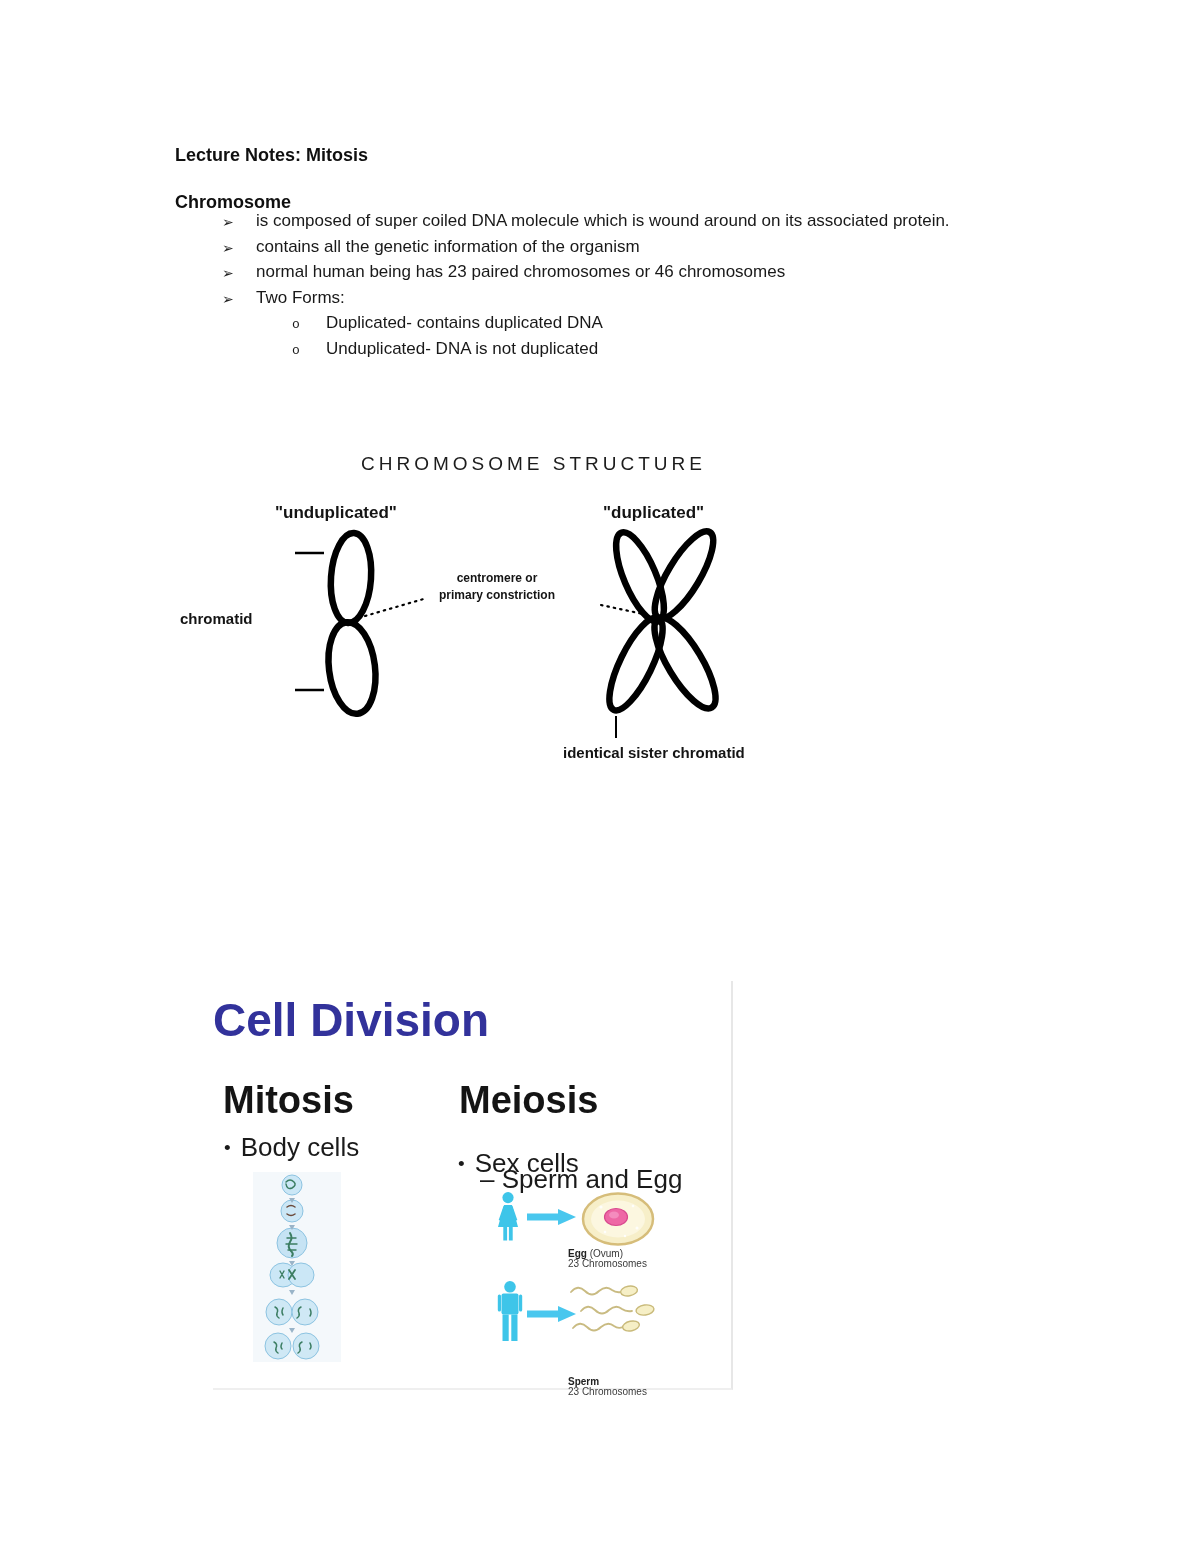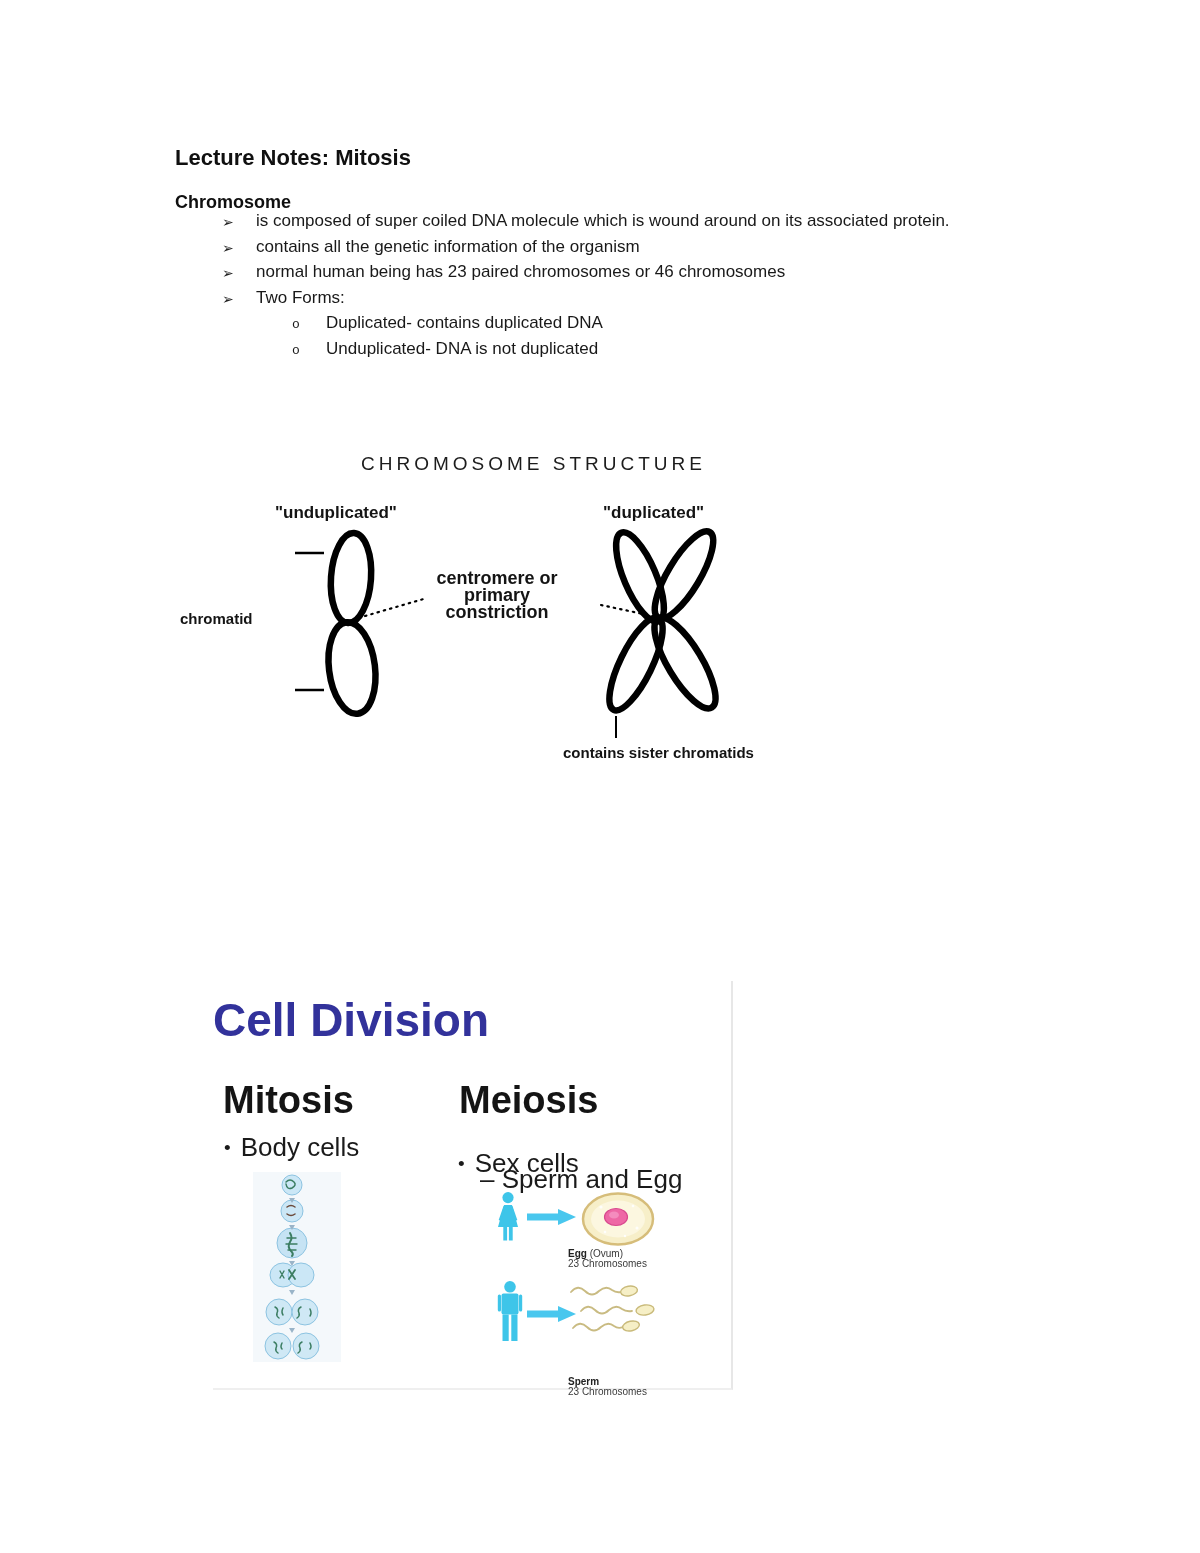--- a/index.html
+++ b/index.html
@@ -1,38 +1,38 @@
 <!DOCTYPE html>
 <html><head>
 <meta charset="utf-8">
 <style>
   html,body{margin:0;padding:0;}
   body{width:1200px;height:1553px;background:#ffffff;font-family:"Liberation Sans","DejaVu Sans",sans-serif;color:#111;}
   .page{position:relative;width:1200px;height:1553px;overflow:hidden;background:#fff;}
 
   
-  .doc-title{position:absolute;left:175px;top:145px;font-size:22px;font-weight:bold;color:#101010;}
+  .doc-title{position:absolute;left:175px;top:145px;font-size:18px;font-weight:bold;color:#101010;}
   .doc-heading{position:absolute;left:175px;top:192px;font-size:18px;font-weight:bold;color:#101010;}
   .bullets{position:absolute;left:222px;top:209px;width:805px;font-size:17px;line-height:23.5px;color:#191919;}
   .bullet-row{display:flex;}
   .bullet-row .marker{flex:none;width:34px;font-size:14px;padding-top:2px;color:#222;}
   .bullet-row .btext{width:767px;text-align:justify;}
   .sub-row{display:flex;margin-left:70px;}
   .sub-row .marker{flex:none;width:34px;font-family:"Liberation Mono","DejaVu Sans Mono",monospace;font-size:13px;padding-top:2px;}
   .para{position:absolute;left:175px;top:791px;width:848px;font-size:17px;line-height:23.5px;text-align:justify;color:#191919;}
   .para b{color:#101010;}
 
   
   .diagram{position:absolute;left:175px;top:448px;width:660px;height:322px;}
   .diagram svg.shapes{position:absolute;left:0;top:0;}
   .dg-title{position:absolute;left:186px;top:5px;font-size:19px;letter-spacing:4px;color:#1c1c1c;}
   .dg-undup{position:absolute;left:100px;top:55px;font-size:17px;font-weight:bold;color:#141414;}
   .dg-dup{position:absolute;left:428px;top:55px;font-size:17px;font-weight:bold;color:#141414;}
   .dg-chromatid{position:absolute;left:5px;top:162px;font-size:15px;font-weight:bold;color:#141414;}
-  .dg-centromere{position:absolute;left:236px;top:122px;width:172px;text-align:center;font-size:18px;line-height:17px;font-weight:bold;color:#141414;}
+  .dg-centromere{position:absolute;left:236px;top:122px;width:172px;text-align:center;font-size:12px;line-height:17px;font-weight:bold;color:#141414;}
   .dg-sister{position:absolute;left:388px;top:296px;font-size:15px;font-weight:bold;color:#141414;}
 
   
   .slide{position:absolute;left:213px;top:981px;width:518px;height:407px;background:#fff;
          border-right:2px solid #e7e7e7;border-bottom:2px solid #efefef;}
   .slide-title{position:absolute;left:0;top:12px;width:480px;text-align:left;font-size:46px;font-weight:bold;color:#32329B;letter-spacing:0px;}
   .col-head{position:absolute;font-size:38px;font-weight:bold;color:#141414;}
   .col-head.left{left:10px;top:98px;}
   .col-head.right{left:246px;top:98px;}
   .slide-bullet{position:absolute;font-size:26px;color:#1a1a1a;text-align:right;}
@@ -105,21 +105,21 @@
       </g>
     </svg>
     <div class="dg-title">CHROMOSOME STRUCTURE</div>
     <div class="dg-undup">"unduplicated"</div>
     <div class="dg-dup">"duplicated"</div>
     <div class="dg-chromatid">chromatid</div>
     <div class="dg-centromere">
       <div>centromere or</div>
       <div>primary constriction</div>
     </div>
-    <div class="dg-sister">contains sister chromatids</div>
+    <div class="dg-sister">identical sister chromatid</div>
   </div>
 
 
   <div class="slide">
     <div class="slide-title">Cell Division</div>
     <div class="col-head left">Mitosis</div>
     <div class="col-head right">Meiosis</div>
 
     <div class="slide-bullet left"><span class="dot">•</span><span>Body cells</span></div>
     <div class="slide-bullet right"><span class="dot">•</span><span>Sex cells</span></div>

